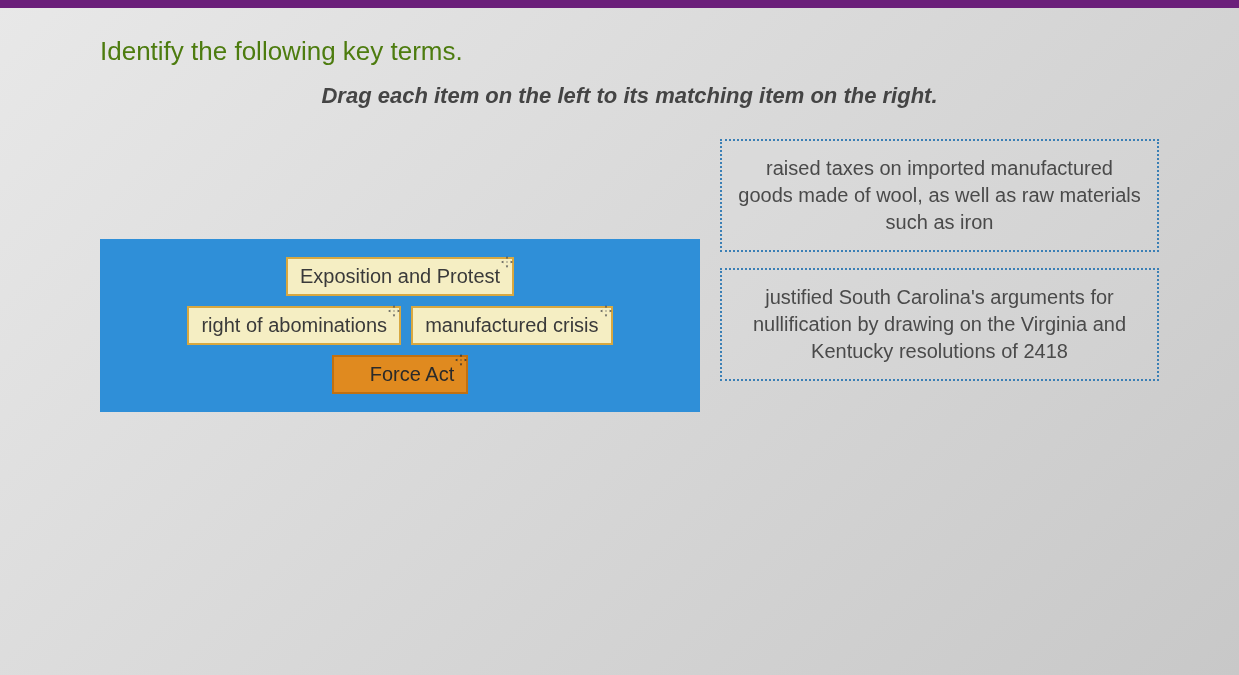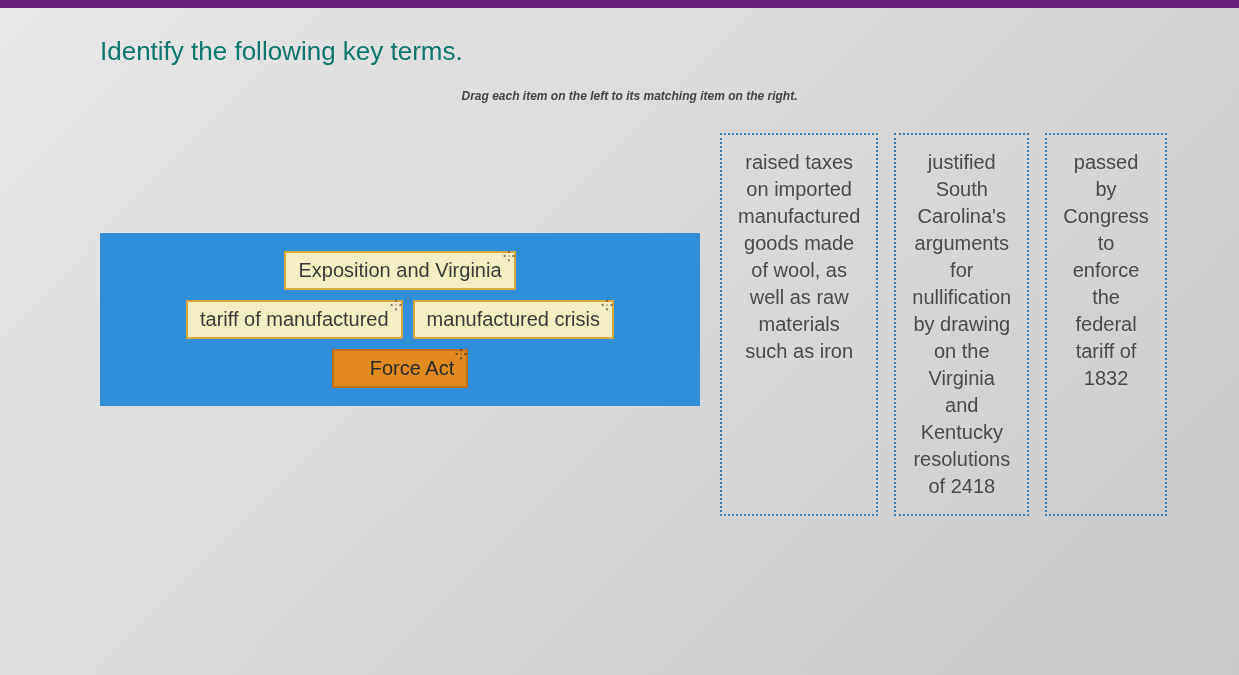--- a/index.html
+++ b/index.html
@@ -18,30 +18,30 @@
     .topbar {
       height: 8px;
       background: #6b1f7a;
       width: 100%;
     }
     .content {
       padding: 28px 80px 0 100px;
     }
     .question-title {
       font-size: 26px;
-      color: #0f766e;
+      color: #4d7c0f;
       font-weight: 400;
-      margin-bottom: 22px;
+      margin-bottom: 16px;
     }
     .instruction {
       text-align: center;
       font-style: italic;
       font-weight: 600;
       color: #444;
-      font-size: 12px;
+      font-size: 22px;
       margin-bottom: 30px;
     }
     .activity {
       display: flex;
       gap: 20px;
       align-items: flex-start;
     }
     .left-col {
       flex: 0 0 600px;
       padding-top: 100px;
@@ -86,21 +86,21 @@
       height: 12px;
     }
     .row-full {
       width: 100%;
       display: flex;
       justify-content: center;
     }
     .right-col {
       flex: 1;
       display: flex;
-      flex-direction: row;
+      flex-direction: column;
       gap: 16px;
       padding-top: 0;
     }
     .drop-zone {
       border: 2px dotted #3a7fb5;
       padding: 14px 16px;
       text-align: center;
       font-size: 20px;
       color: #4a4a4a;
       line-height: 1.35;
@@ -118,31 +118,31 @@
 
   <p class="instruction">Drag each item on the left to its matching item on the right.</p>
 
   <div class="activity">
 
     <div class="left-col">
       <div class="term-pool">
 
         <div class="row-full">
           <div class="term">
-            <span>Exposition and Virginia</span>
+            <span>Exposition and Protest</span>
             <span class="move-icon">
               <svg viewBox="0 0 10 10">
                   <path d="M5 0 L6 2 L4 2 Z M5 10 L6 8 L4 8 Z M0 5 L2 4 L2 6 Z M10 5 L8 4 L8 6 Z M4.5 4.5 h1 v1 h-1 Z" fill="#555"></path>
                 </svg>
             </span>
           </div>
         </div>
 
         <div class="term">
-          <span>tariff of manufactured</span>
+          <span>right of abominations</span>
           <span class="move-icon">
             <svg viewBox="0 0 10 10">
                 <path d="M5 0 L6 2 L4 2 Z M5 10 L6 8 L4 8 Z M0 5 L2 4 L2 6 Z M10 5 L8 4 L8 6 Z M4.5 4.5 h1 v1 h-1 Z" fill="#555"></path>
               </svg>
           </span>
         </div>
 
         <div class="term">
           <span>manufactured crisis</span>
           <span class="move-icon">
@@ -166,19 +166,16 @@
       </div>
     </div>
 
     <div class="right-col">
       <div class="drop-zone">
         <span>raised taxes on imported manufactured goods made of wool, as well as raw materials such as iron</span>
       </div>
       <div class="drop-zone">
         <span>justified South Carolina's arguments for nullification by drawing on the Virginia and Kentucky resolutions of 2418</span>
       </div>
-      <div class="drop-zone">
-        <span>passed by Congress to enforce the federal tariff of 1832</span>
-      </div>
     </div>
 
   </div>
 </div>
 
 </body></html>

